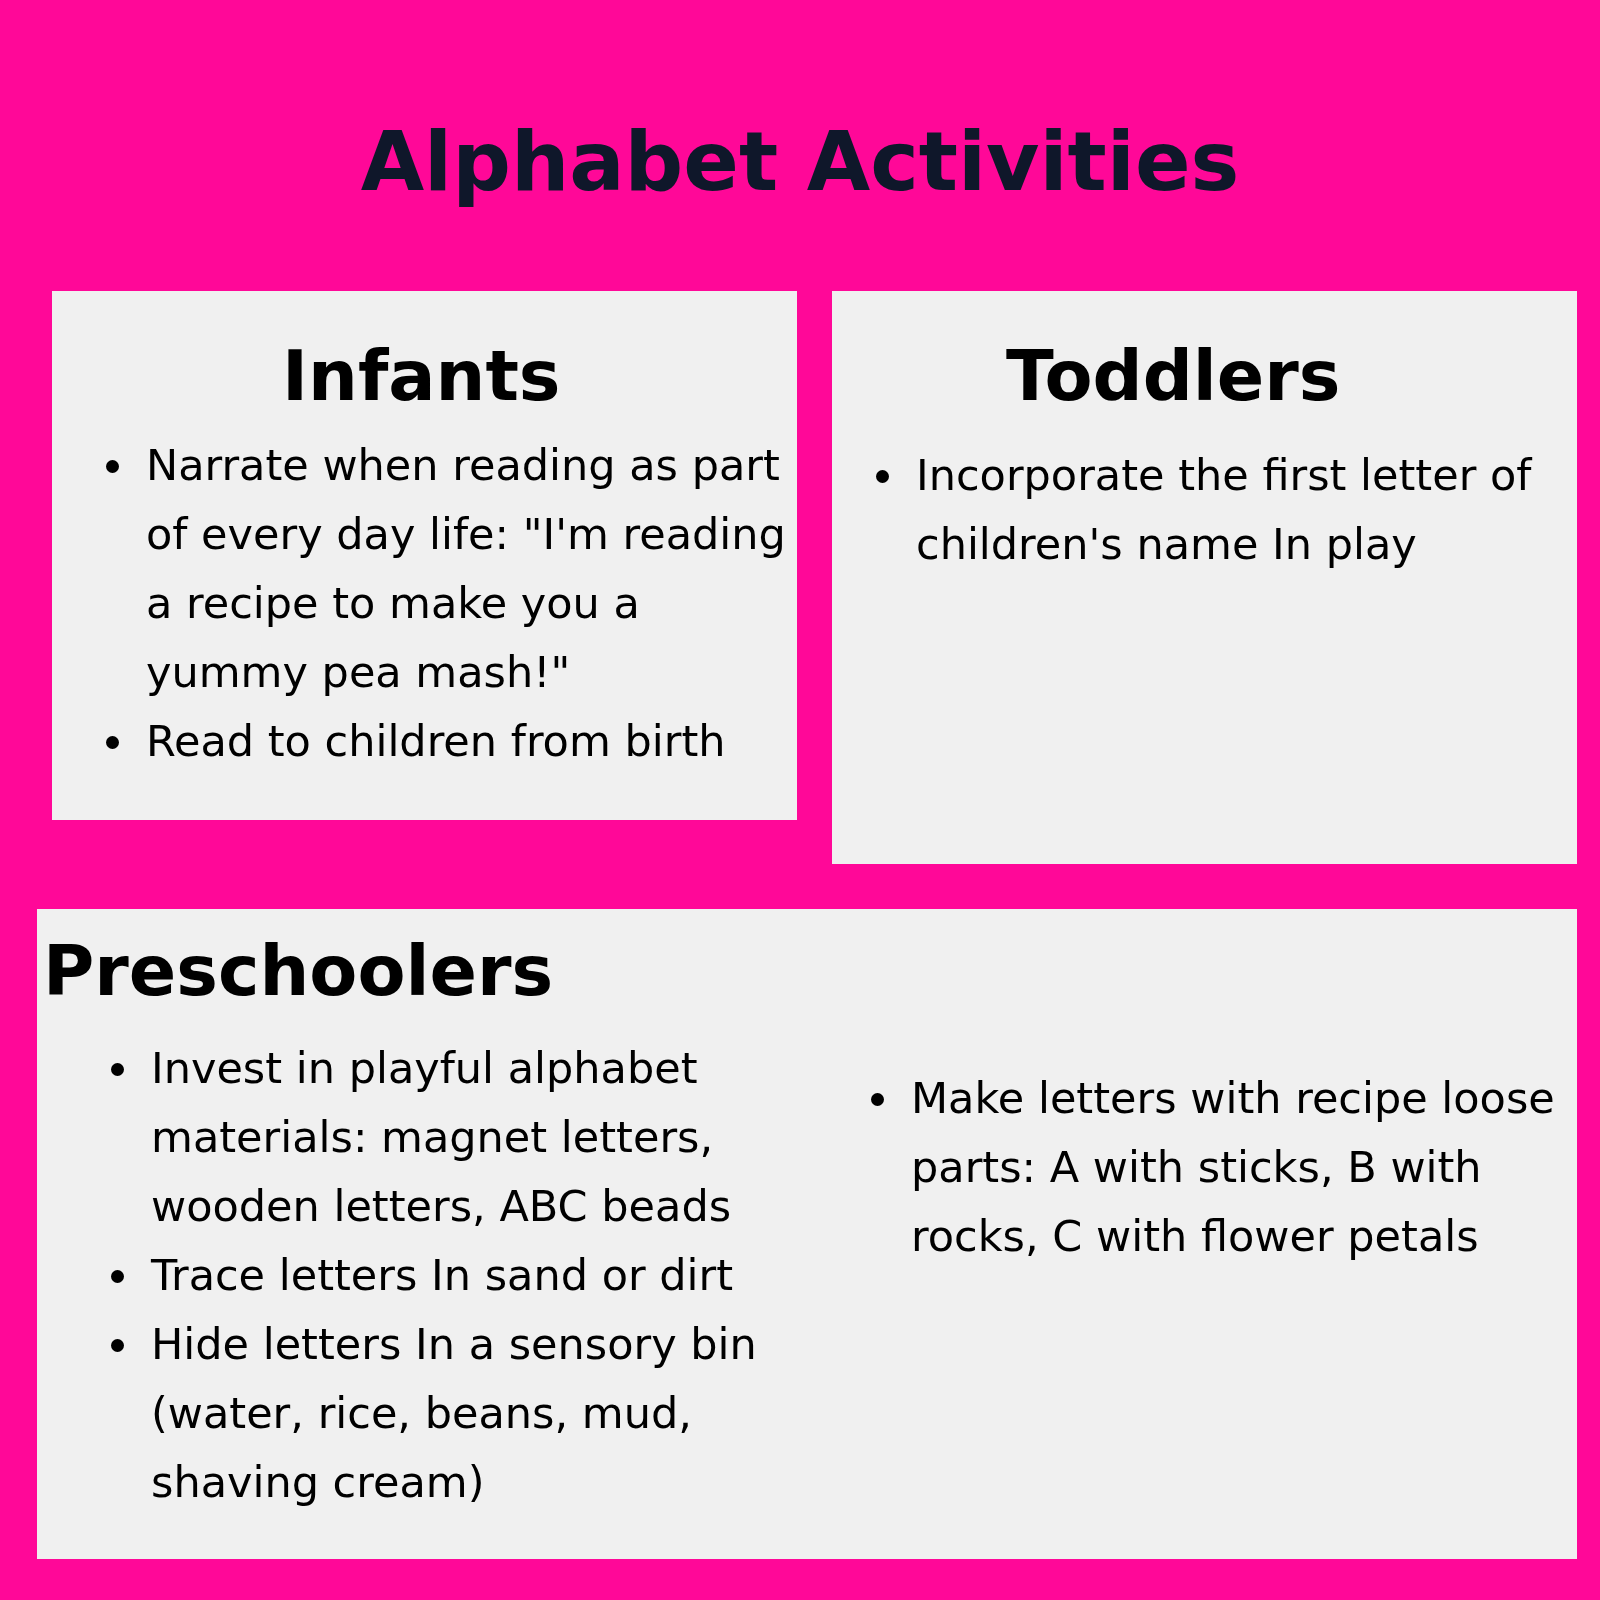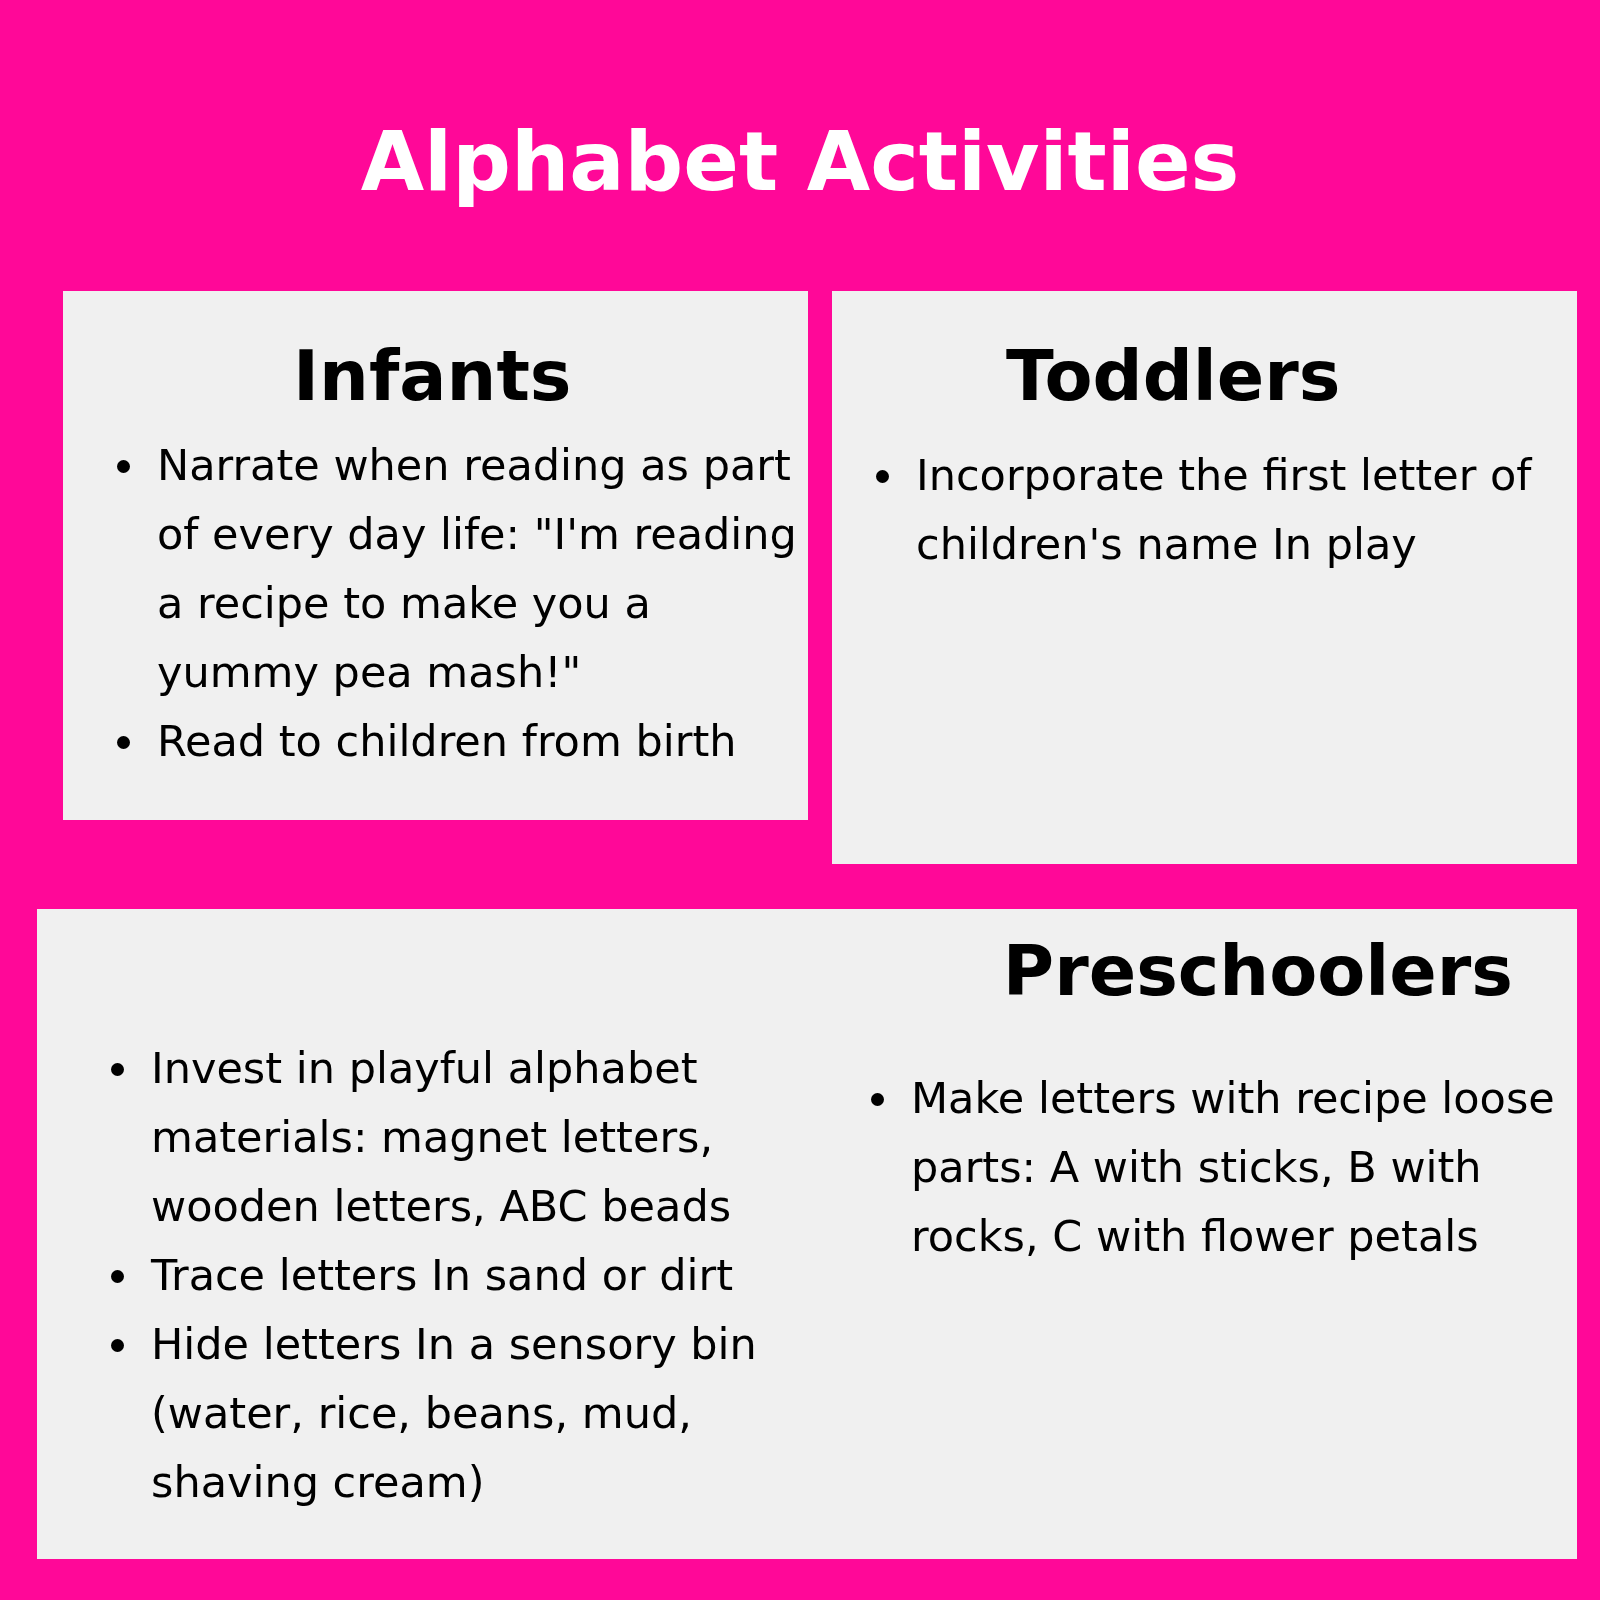--- a/index.html
+++ b/index.html
@@ -4,21 +4,21 @@
 <style>
   html, body { margin: 0; padding: 0; }
   body {
     width: 1600px; height: 1600px; position: relative; overflow: hidden;
     background: #ff0898;
     font-family: "DejaVu Sans", sans-serif;
     color: #000;
   }
   .title {
     position: absolute; left: 0; top: 112px; width: 1600px;
-    text-align: center; color: #ffffff;
+    text-align: center; color: #0f172a;
     font-size: 82px; font-weight: bold; letter-spacing: 0px;
     line-height: 100px;
   }
   .card {
     position: absolute; background: #f0f0f0; box-sizing: border-box;
   }
   .card h2 {
     margin: 0; font-weight: bold; font-size: 70px; line-height: 80px;
     position: absolute;
   }
@@ -26,29 +26,29 @@
     list-style: none; margin: 0; padding: 0; position: absolute;
   }
   li {
     position: relative; padding-left: 44px;
     font-size: 43px; line-height: 69px;
   }
   li::before {
     content: ""; position: absolute; left: 4px; top: 29px;
     width: 13px; height: 13px; border-radius: 50%; background: #000;
   }
-  #infants { left: 63px; top: 291px; width: 745px; height: 529px; padding-left: 8px; }
+  #infants { left: 52px; top: 291px; width: 745px; height: 529px; padding-left: 8px; }
   #infants h2 { left: 230px; top: 45px; }
   #infants ul { left: 50px; top: 140px; width: 700px; }
   #toddlers { left: 832px; top: 291px; width: 745px; height: 573px; }
   #toddlers h2 { left: 174px; top: 45px; text-align: right; }
   #toddlers ul { left: 40px; top: 150px; width: 700px; }
   #toddlers li { font-size: 43px; }
   #pre { left: 37px; top: 909px; width: 1540px; height: 650px; }
-  #pre h2 { left: 16px; width: 1460px; text-align: right; top: 22px; }
+  #pre h2 { left: 6px; width: 1460px; text-align: left; top: 22px; }
   #pre ul.col1 { left: 70px; top: 125px; width: 730px; }
   #pre ul.col2 { left: 830px; top: 155px; width: 690px; }
 </style>
 </head>
 <body>
 
 <div class="title">Alphabet Activities</div>
 
 <div class="card" id="infants">
   <h2>Infants</h2>

